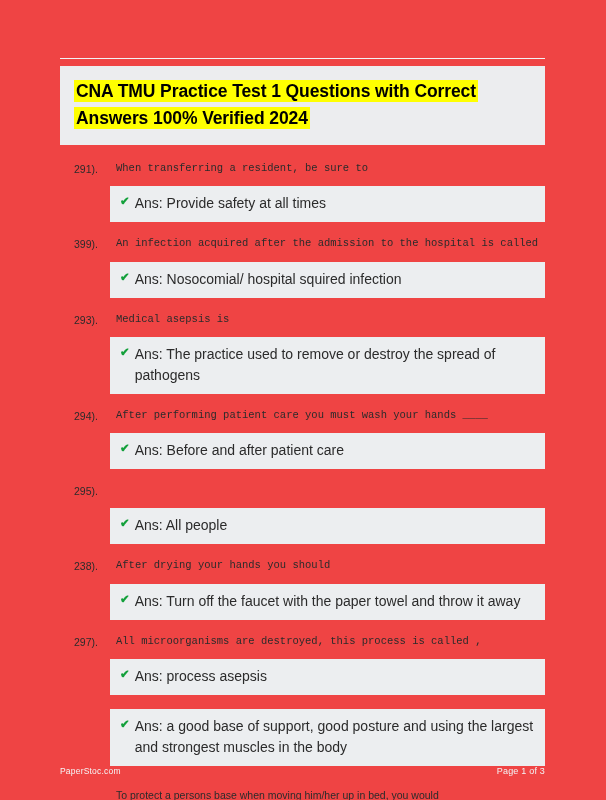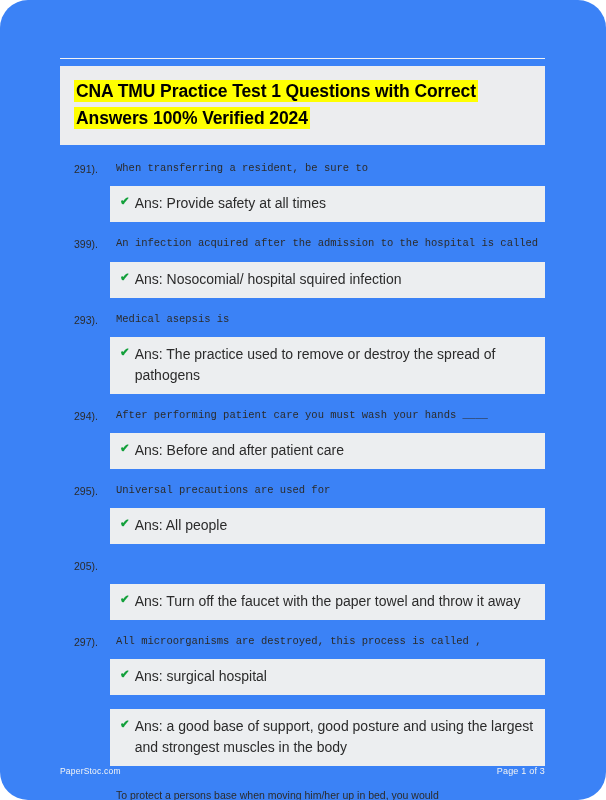--- a/index.html
+++ b/index.html
@@ -12,23 +12,22 @@
     height: 800px;
     overflow: hidden;
     font-family: "Liberation Sans", sans-serif;
     -webkit-font-smoothing: antialiased;
   }
 
   .page {
     position: relative;
     width: 606px;
     height: 800px;
-    background: #3b82f6;
-    box-sizing: border-box;
-    border-radius: 28px;
+    background: #ef4444;
+    box-sizing: border-box;
   }
 
   
   .top-rule {
     position: absolute;
     left: 60px;
     top: 58px;
     width: 485px;
     height: 1px;
     background: #f1f2f4;
@@ -199,46 +198,46 @@
         </div>
         <div class="ansbox">
           <span class="check">✔</span>
           <span class="anstext">Ans: Before and after patient care</span>
         </div>
       </div>
 
       <div class="qblock">
         <div class="qrow">
           <div class="qnum">295).</div>
-          <div class="qtext">Universal precautions are used for</div>
         </div>
         <div class="ansbox">
           <span class="check">✔</span>
           <span class="anstext">Ans: All people</span>
         </div>
       </div>
 
       <div class="qblock">
         <div class="qrow">
-          <div class="qnum">205).</div>
+          <div class="qnum">238).</div>
+          <div class="qtext">After drying your hands you should</div>
         </div>
         <div class="ansbox">
           <span class="check">✔</span>
           <span class="anstext">Ans: Turn off the faucet with the paper towel and throw it away</span>
         </div>
       </div>
 
       <div class="qblock">
         <div class="qrow">
           <div class="qnum">297).</div>
           <div class="qtext">All microorganisms are destroyed, this process is called ,</div>
         </div>
         <div class="ansbox">
           <span class="check">✔</span>
-          <span class="anstext">Ans: surgical hospital</span>
+          <span class="anstext">Ans: process asepsis</span>
         </div>
       </div>
 
       <div class="qblock">
         <div class="ansbox">
           <span class="check">✔</span>
           <span class="anstext">Ans: a good base of support, good posture and using the largest and strongest muscles in the body</span>
         </div>
       </div>
 

